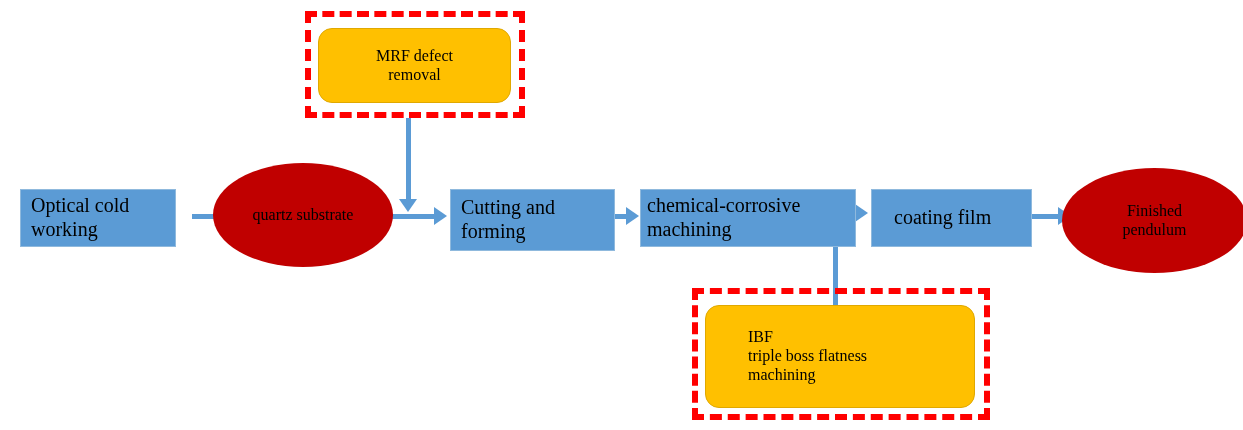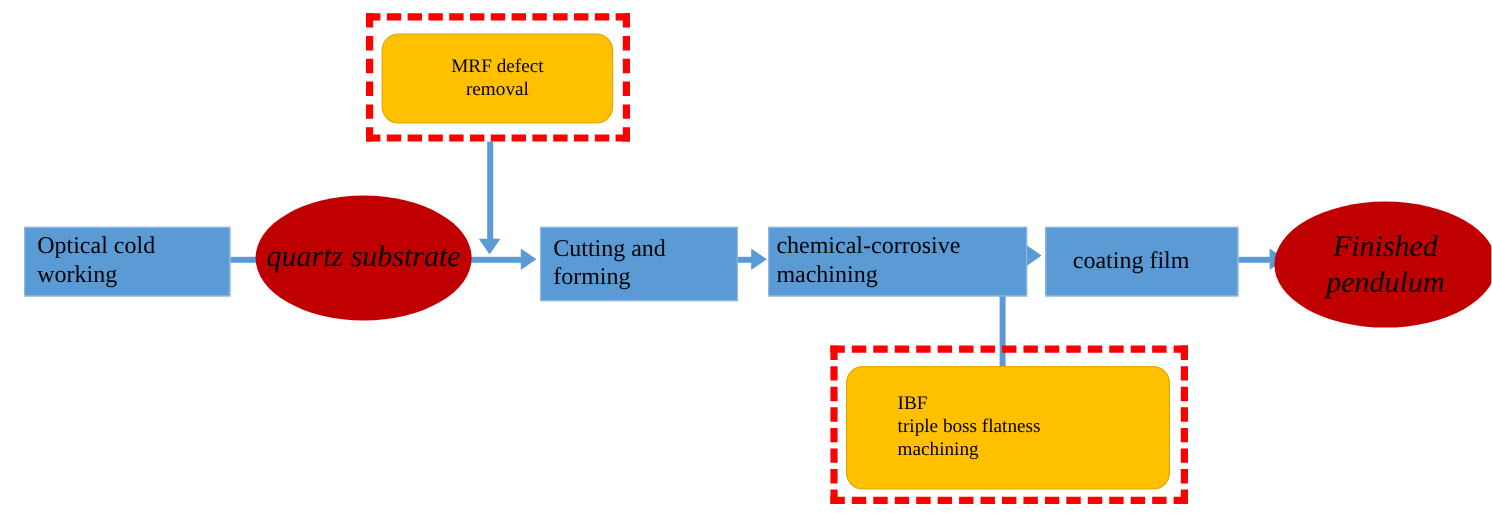--- a/index.html
+++ b/index.html
@@ -33,22 +33,21 @@
     font-size: 20px;
     padding-left: 10px;
     justify-content: flex-start;
   }
   
   .ellipse-red {
     background: #C00000;
     border-radius: 50%;
     justify-content: center;
     text-align: center;
-    font-size: 25px;
-    font-style: italic;
+    font-size: 16px;
   }
   
   .box-orange {
     background: #FFC000;
     border: 1px solid #E0A800;
     border-radius: 14px;
     font-size: 16px;
     justify-content: flex-start;
     padding-left: 42px;
   }
@@ -114,21 +113,21 @@
 
   <div class="conn conn-v" style="left:833px; top:226px; height:92px;"></div>
   <div class="arrowhead arrow-up" style="left:826px; top:215px;"></div>
 
   <div class="conn conn-h" style="left:1032px; top:214px; width:32px;"></div>
   <div class="arrowhead arrow-right" style="left:1058px; top:207px;"></div>
 
   <div class="dashed-frame" style="left:305px; top:11px; width:220px; height:107px;"></div>
   <div class="dashed-frame" style="left:692px; top:288px; width:298px; height:132px;"></div>
 
-  <div class="node box-blue" style="left:20px; top:189px; width:172px; height:58px;">
+  <div class="node box-blue" style="left:20px; top:189px; width:156px; height:58px;">
     <span>Optical cold
 working</span>
   </div>
 
   <div class="node ellipse-red" style="left:213px; top:163px; width:180px; height:104px;">
     <span>quartz substrate</span>
   </div>
 
   <div class="node box-blue" style="left:450px; top:189px; width:165px; height:62px;">
     <span>Cutting and

